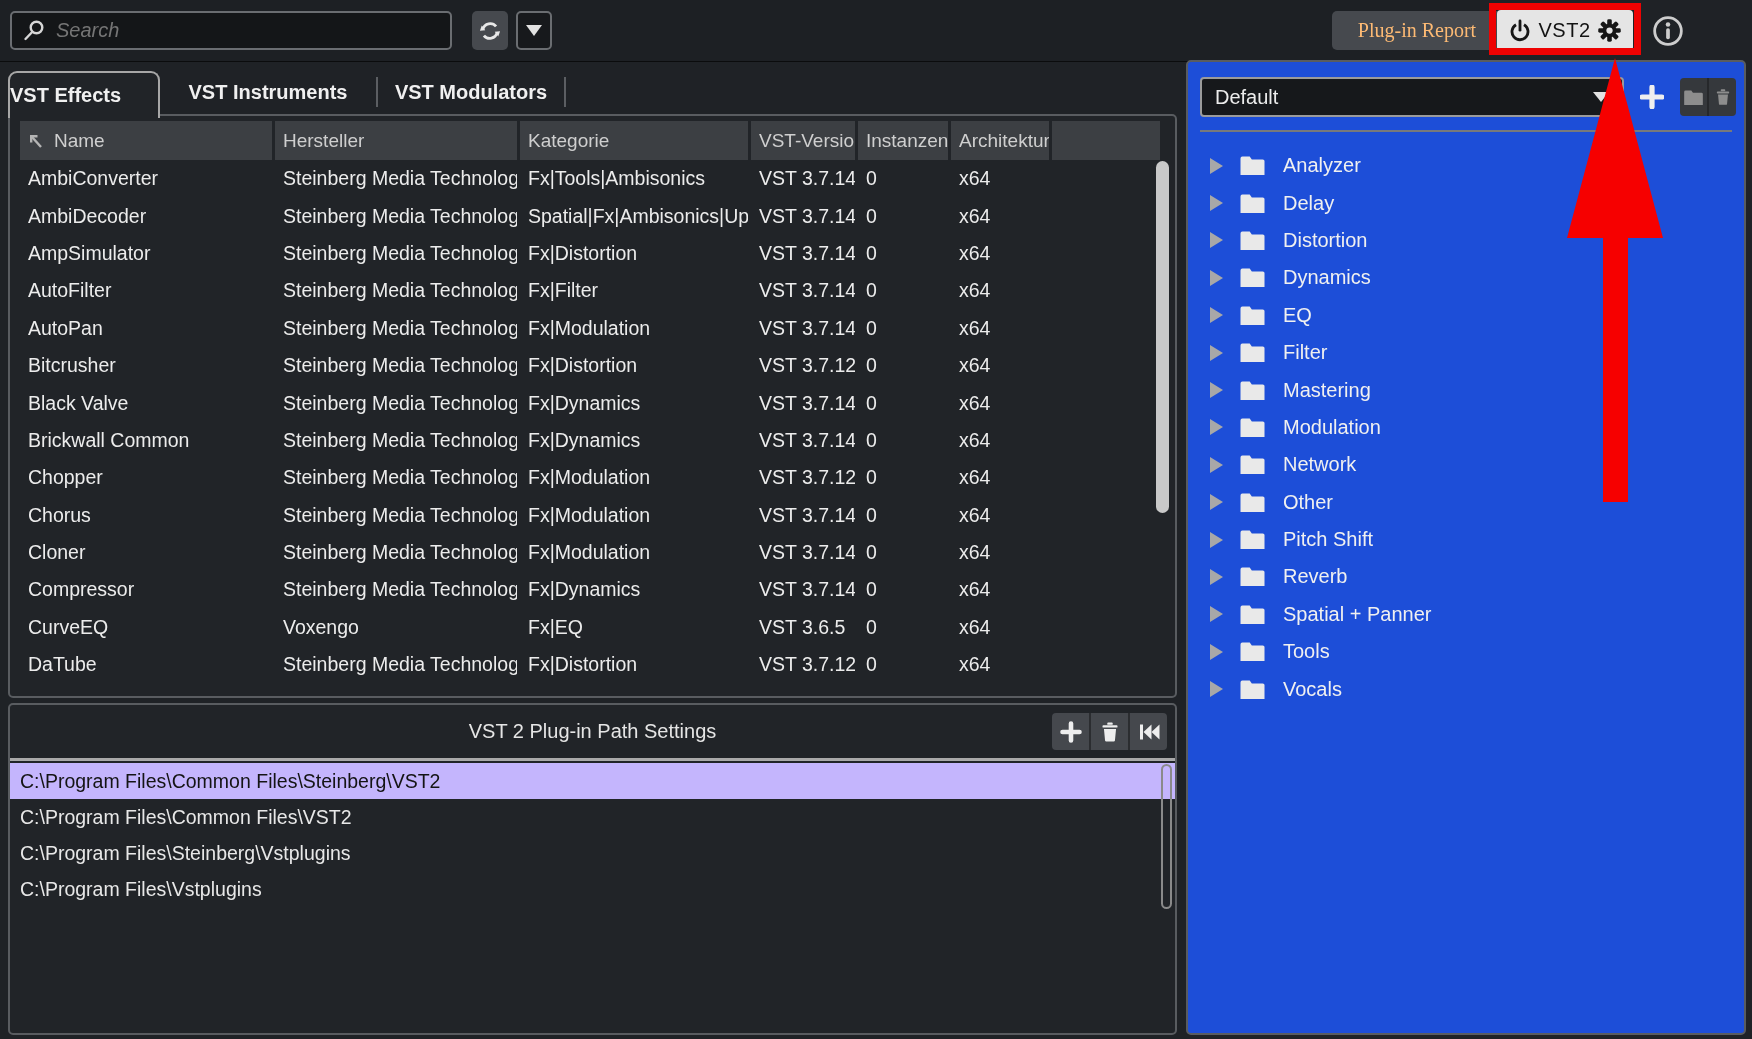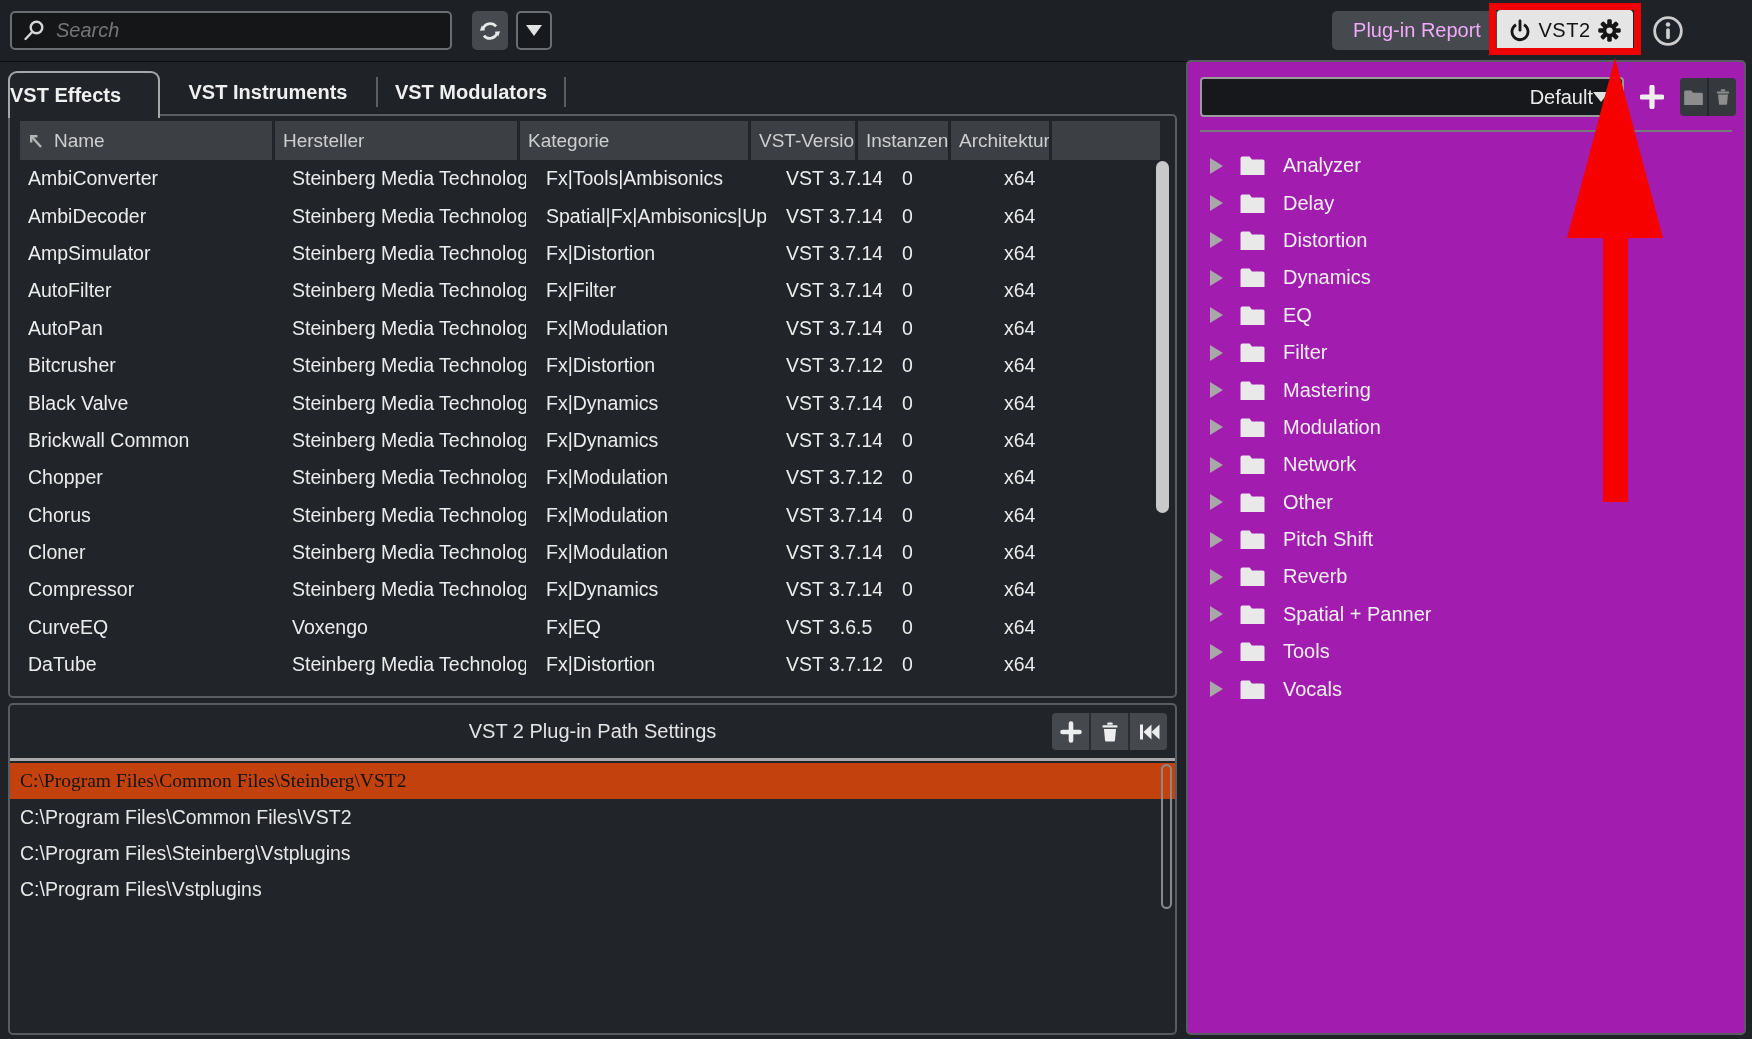--- a/index.html
+++ b/index.html
@@ -10,57 +10,57 @@
   }
   
   .topbar{position:absolute;left:0;top:0;width:1480px;height:61px;background:#1d2024;border-bottom:1px solid #0b0c0d;}
   .search-box{position:absolute;left:10px;top:11px;width:442px;height:39px;background:#141618;border:2px solid #6a6d71;border-radius:5px;display:flex;align-items:center;box-sizing:border-box;}
   .search-box svg{margin:0 8px 0 10px;flex:none;}
   .search-input{flex:1;background:transparent;border:none;outline:none;color:#c9c9c9;font-style:italic;font-size:20px;font-family:inherit;min-width:0;}
   .tb-btn{position:absolute;top:11px;height:39px;border-radius:5px;display:flex;align-items:center;justify-content:center;box-sizing:border-box;cursor:default;}
   .btn-rescan{left:472px;width:36px;background:#46494e;}
   .btn-rescan-menu{left:516px;width:36px;background:#17191c;border:2px solid #6a6d71;}
   .caret-down{width:0;height:0;border-left:8px solid transparent;border-right:8px solid transparent;border-top:11px solid #e2e2e2;}
-  .btn-report{left:1332px;width:170px;background:#46494e;color:#f0abfc;font-size:20px;}
+  .btn-report{left:1332px;width:170px;background:#46494e;color:#fdba74;font-size:20px;font-family:Liberation Serif, serif;}
   .btn-vst2{left:1497px;top:10px;width:136px;height:41px;background:#e5e5e5;border-radius:4px;display:flex;align-items:center;justify-content:space-between;padding:0 11px;box-sizing:border-box;position:absolute;}
   .vst2-label{color:#131313;font-size:20px;letter-spacing:.5px;}
   .btn-info{left:1648px;width:40px;background:transparent;}
   
   .red-rect{position:absolute;left:1489px;top:3px;width:152px;height:52px;border:7px solid #ee0202;box-sizing:border-box;z-index:70;pointer-events:none;}
   .red-arrow{position:absolute;left:0;top:0;z-index:60;pointer-events:none;}
   
   .tab-bar{position:absolute;left:8px;top:68px;height:48px;display:flex;align-items:center;z-index:5;}
   .tab-active-box{width:152px;height:47px;border:2px solid #a7a7a7;border-bottom:none;border-radius:9px 9px 0 0;background:#212428;display:flex;align-items:center;justify-content:flex-start;box-sizing:border-box;position:relative;top:2px;}
   .tab-active-box span,.tab-item span{font-weight:bold;font-size:20px;color:#f0f0f0;}
   .tab-item{height:48px;display:flex;align-items:center;justify-content:center;}
   .tab-zone1{width:216px;}.tab-zone2{width:186px;}.tab-zone3{width:168px;}
   .tab-sep{width:2px;height:30px;background:#5b5e62;flex:none;}
   
   .table-panel{position:absolute;left:8px;top:114px;width:1169px;height:584px;background:#212428;border:2px solid #595c60;border-radius:5px;box-sizing:border-box;overflow:hidden;}
   .thead{position:absolute;left:10px;top:5px;display:flex;gap:3px;height:39px;}
   .th{background:#3c3f43;color:#cfcfcf;font-size:19px;display:flex;align-items:center;padding-left:8px;box-sizing:border-box;overflow:hidden;white-space:nowrap;flex:none;}
   .th .sorticon{margin-right:10px;display:inline-flex;}
   .tbody{position:absolute;left:10px;top:44px;right:16px;}
-  .tr{display:flex;gap:12px;height:37.4px;align-items:center;}
+  .tr{display:flex;gap:3px;height:37.4px;align-items:center;}
   .td{padding-left:8px;font-size:19.5px;color:#ececec;overflow:hidden;white-space:nowrap;box-sizing:border-box;flex:none;}
   .c0{width:252px;}.c1{width:242px;}.c2{width:228px;}.c3{width:104px;}.c4{width:90px;}.c5{width:98px;}.c6{width:108px;}
   .table-scroll{position:absolute;right:6px;top:45px;width:13px;height:352px;background:#c9c9c9;border-radius:7px;}
   
   .path-panel{position:absolute;left:8px;top:703px;width:1169px;height:332px;background:#212428;border:2px solid #595c60;border-radius:5px;box-sizing:border-box;overflow:hidden;}
   .path-title{position:absolute;left:0;right:0;top:0;height:52px;display:flex;align-items:center;justify-content:center;color:#e5e5e5;font-size:20px;}
   .path-tools{position:absolute;right:8px;top:8px;display:flex;background:#45484d;border-radius:4px;overflow:hidden;}
   .ptool{width:37px;height:37px;display:flex;align-items:center;justify-content:center;border-left:2px solid #2b2d30;}
   .ptool:first-child{border-left:none;}
   .path-divider{position:absolute;left:0;right:0;top:53px;height:3px;background:#a9a9a9;}
   .path-list{position:absolute;left:0;right:0;top:58px;}
   .path-row{height:36px;display:flex;align-items:center;padding-left:10px;font-size:19.5px;color:#e8e8e8;white-space:nowrap;}
-  .path-row.selected{background:#c2410c;color:#141414;font-family:Liberation Serif, serif;}
+  .path-row.selected{background:#c4b5fd;color:#141414;}
   .path-scroll{position:absolute;right:3px;top:59px;width:11px;height:145px;border:2px solid #8a8a8a;border-radius:6px;box-sizing:border-box;}
   
-  .right-panel{position:absolute;left:1186px;top:60px;width:560px;height:975px;background:#a21caf;border:2px solid #595c60;border-radius:5px;box-sizing:border-box;overflow:hidden;text-align:right;}
+  .right-panel{position:absolute;left:1186px;top:60px;width:560px;height:975px;background:#1d4ed8;border:2px solid #595c60;border-radius:5px;box-sizing:border-box;overflow:hidden;}
   .combo{position:absolute;left:12px;top:15px;width:424px;height:40px;background:#16181b;border:2px solid #9b9b9b;border-radius:4px;display:flex;align-items:center;box-sizing:border-box;padding:0 13px;}
   .combo-label{flex:1;color:#ececec;font-size:20px;}
   .combo .caret-down{border-left-width:8px;border-right-width:8px;border-top-width:10px;}
   .btn-add-collection{position:absolute;left:444px;top:15px;width:40px;height:40px;display:flex;align-items:center;justify-content:center;}
   .collection-tools{position:absolute;left:492px;top:16px;display:flex;background:#35383c;border-radius:4px;overflow:hidden;}
   .ctool{width:27px;height:38px;display:flex;align-items:center;justify-content:center;border-left:2px solid #26282b;}
   .ctool:first-child{border-left:none;}
   .rp-divider{position:absolute;left:12px;right:12px;top:68px;height:2px;background:#77797c;}
   .tree{position:absolute;left:0;right:0;top:85px;}
   .tree-item{height:37.4px;display:flex;align-items:center;padding-left:22px;}

